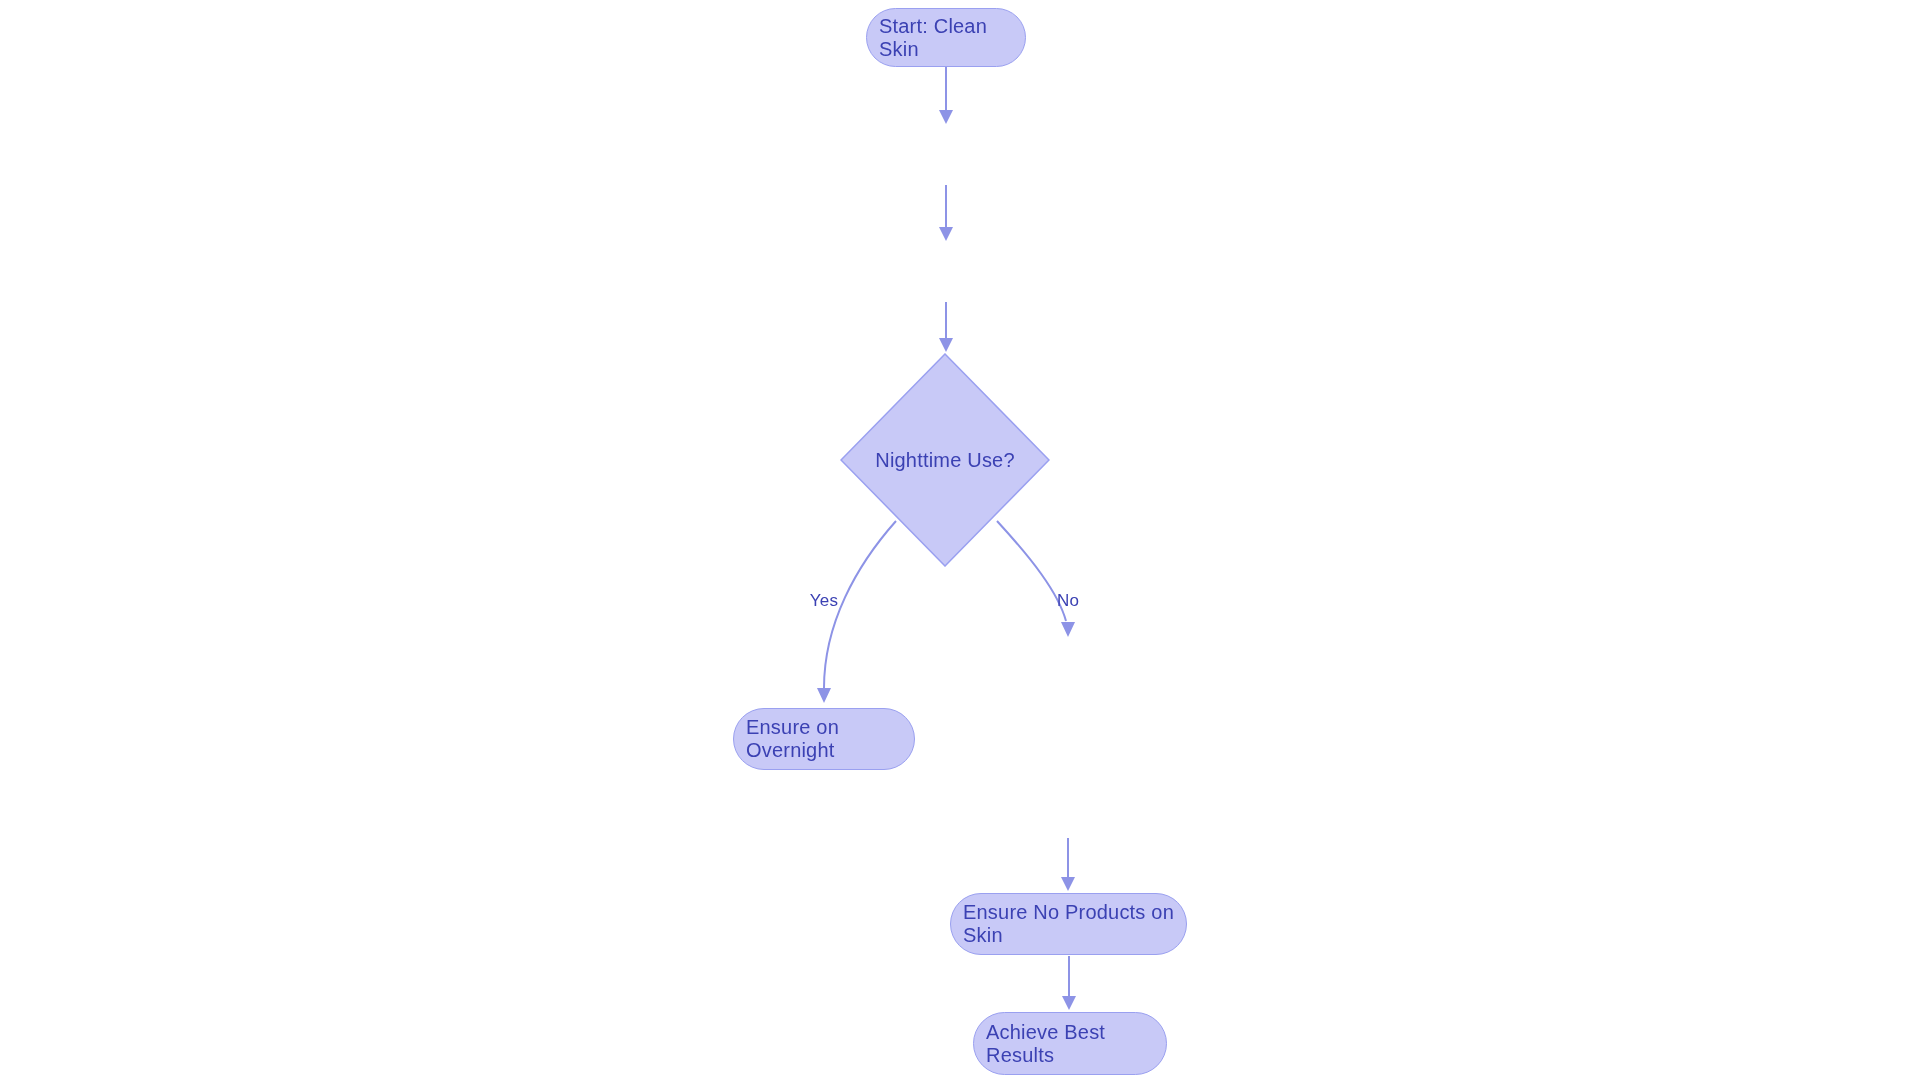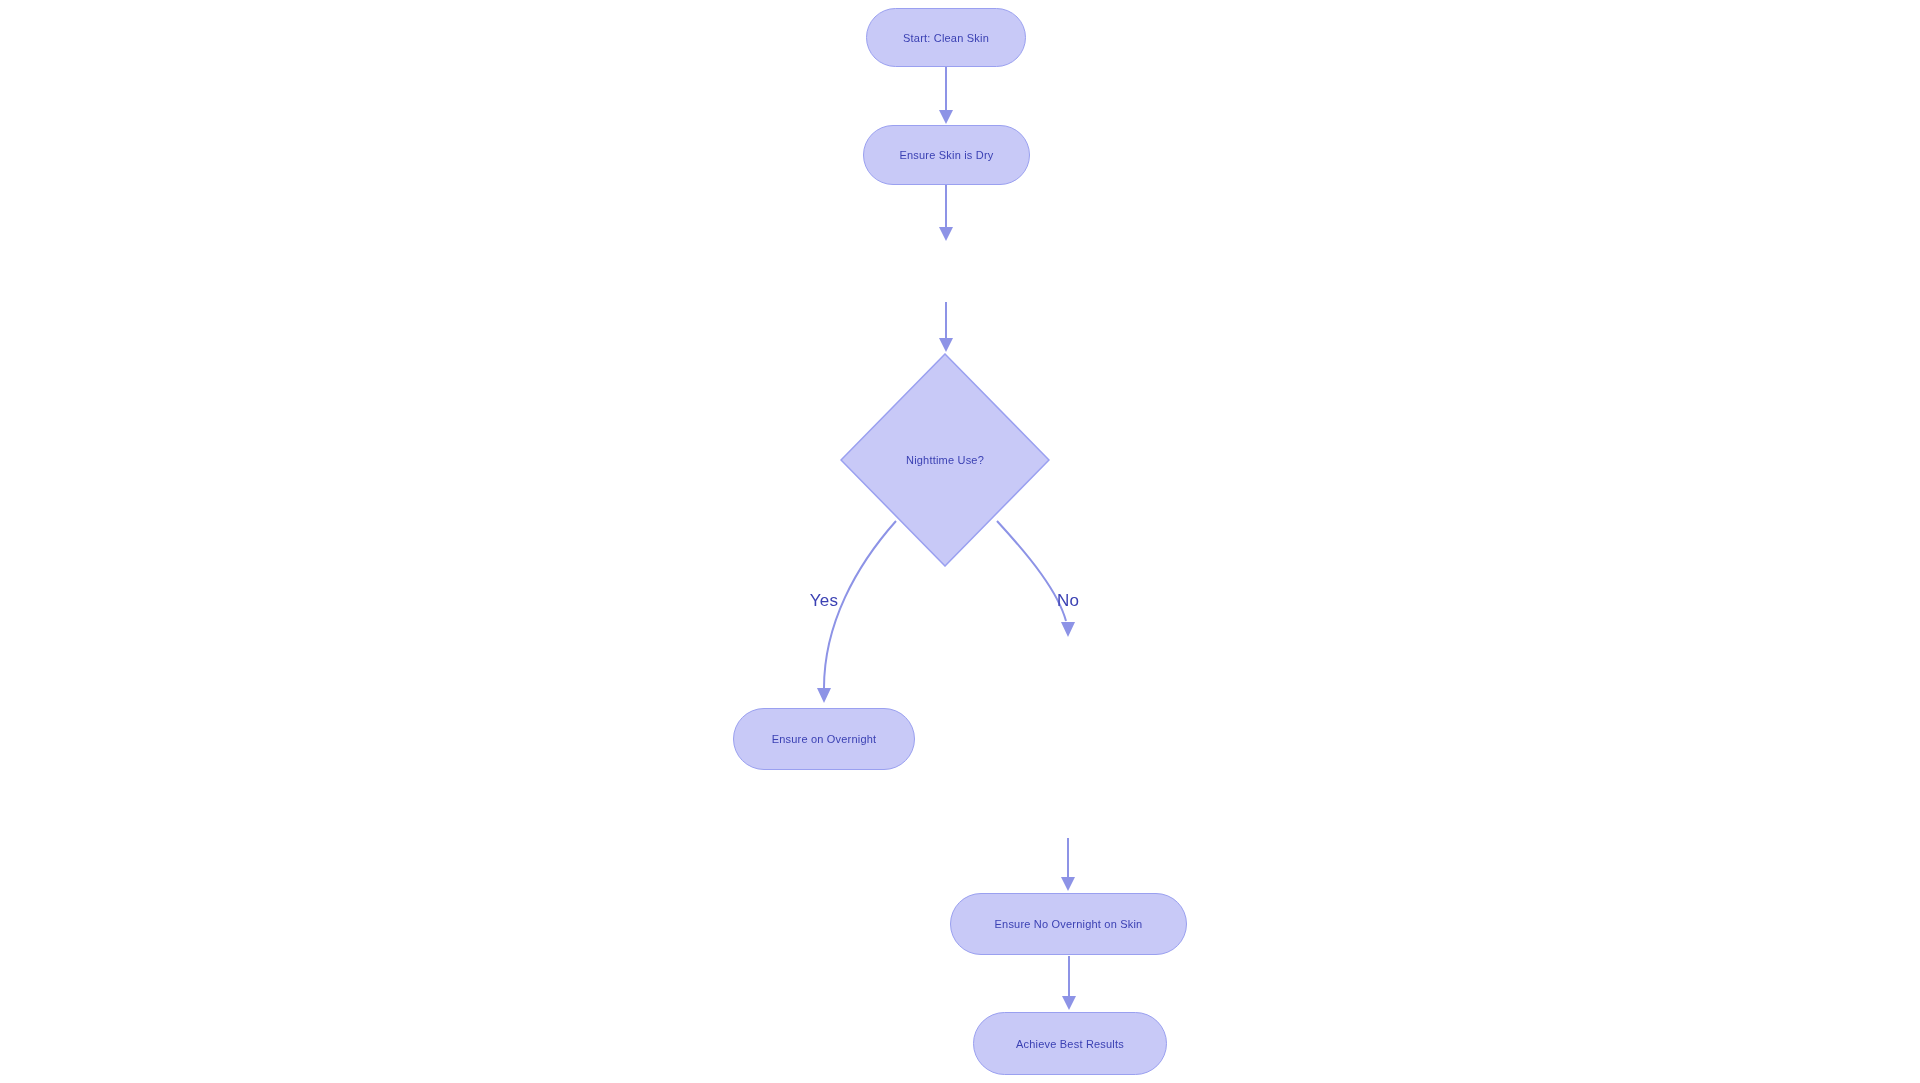--- a/index.html
+++ b/index.html
@@ -31,23 +31,23 @@
     fill: var(--edge, #8d93e6);
     stroke: none;
   }
   .node {
     position: absolute;
     display: flex;
     align-items: center;
     justify-content: center;
     box-sizing: border-box;
     color: var(--text, #3b41b3);
-    font-size: 11px;
+    font-size: 20px;
     letter-spacing: 0.2px;
-    text-align: right;
+    text-align: left;
   }
   .node.stadium {
     background: var(--node-fill, #c8c9f7);
     border: 1.5px solid var(--node-border, #9aa0f0);
     border-radius: 32px;
   }
   .node.decision .shape {
     position: absolute;
     left: 0; top: 0;
     width: 100%;
@@ -99,42 +99,39 @@
     <path class="arrowhead" d="M 1061 877 L 1075 877 L 1068 891 Z"></path>
 
     <path class="edge-line" d="M 1069 956 L 1069 996"></path>
     <path class="arrowhead" d="M 1062 996 L 1076 996 L 1069 1010 Z"></path>
   </svg>
 
   <div class="node stadium" style="left:866px; top:8px; width:160px; height:59px;">
     <span class="label">Start: Clean Skin</span>
   </div>
 
-  <div class="node stadium" style="left:863px; top:125px; width:167px; height:60px;">
-    <span class="label">Ensure Skin is Dry</span>
-  </div>
 
 
   <div class="node decision" style="left:840px; top:353px; width:210px; height:214px;">
     <svg class="shape" viewBox="0 0 210 214" preserveAspectRatio="none">
       <polygon points="105,1 209,107 105,213 1,107"></polygon>
     </svg>
     <span class="label">Nighttime Use?</span>
   </div>
 
   <span class="edge-label" style="left:824px; top:601px;">Yes</span>
 
   <span class="edge-label" style="left:1068px; top:601px;">No</span>
 
   <div class="node stadium" style="left:733px; top:708px; width:182px; height:62px;">
     <span class="label">Ensure on Overnight</span>
   </div>
 
 
   <div class="node stadium" style="left:950px; top:893px; width:237px; height:62px;">
-    <span class="label">Ensure No Overnight on Skin</span>
+    <span class="label">Ensure No Products on Skin</span>
   </div>
 
   <div class="node stadium" style="left:973px; top:1012px; width:194px; height:63px;">
     <span class="label">Achieve Best Results</span>
   </div>
 
 </div>
 
 </body></html>

